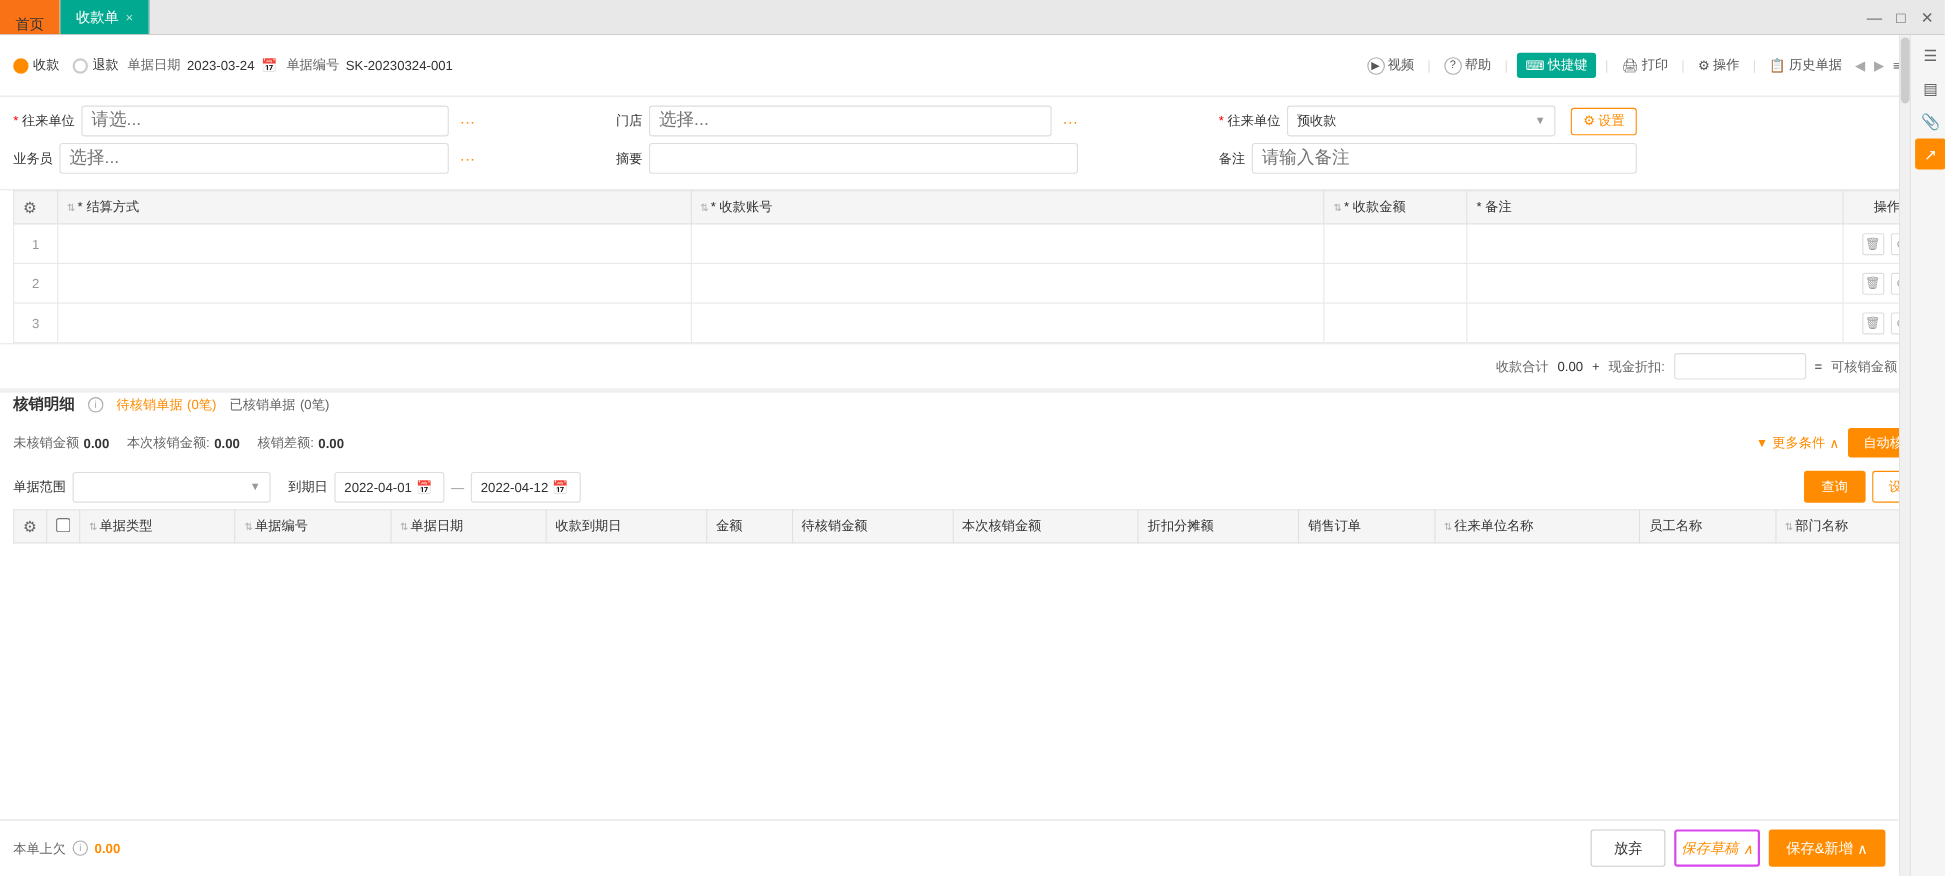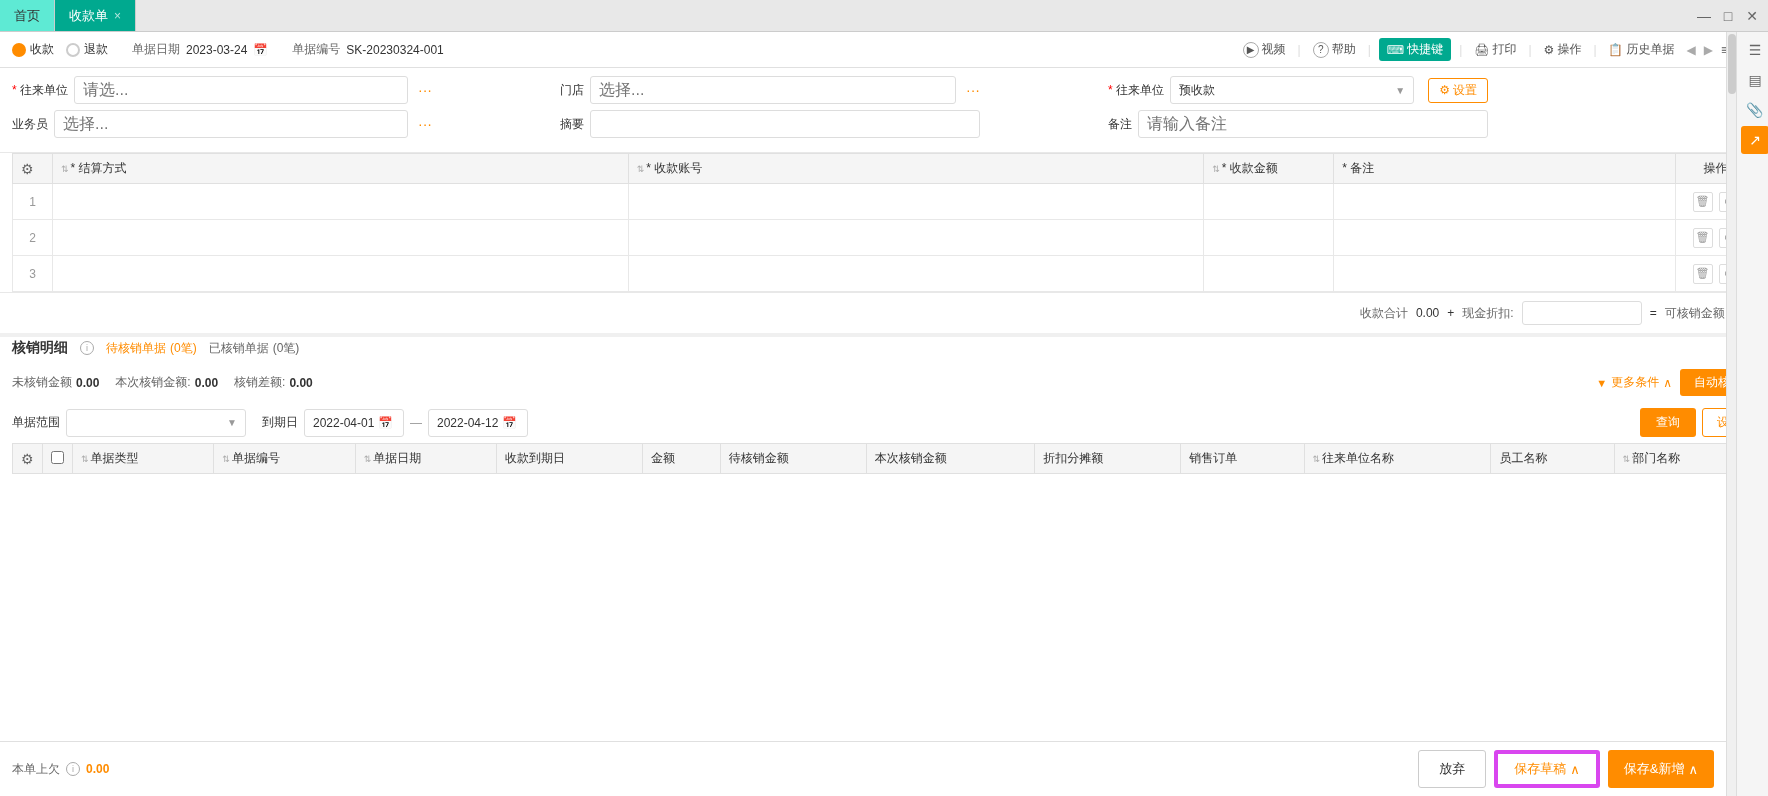--- a/index.html
+++ b/index.html
@@ -1,31 +1,31 @@
 <!DOCTYPE html>
 <html><head>
   <meta charset="utf-8">
   <style>
     * { box-sizing: border-box; margin: 0; padding: 0; }
     body { font-family: 'Microsoft YaHei', Arial, sans-serif; font-size: 12px; background: #f0f0f0; color: #333; width: 1768px; height: 796px; overflow: hidden; }
 
     
     .tab-bar { display: flex; align-items: center; background: #e8e8e8; height: 32px; border-bottom: 1px solid #ccc; }
     .tab-item { display: flex; align-items: center; padding: 0 14px; height: 100%; cursor: pointer; font-size: 13px; color: #333; background: #e0e0e0; border-right: 1px solid #ccc; }
-    .tab-item.home { background: #5eead4; color: #333; }
+    .tab-item.home { background: #f97316; color: #333; align-items: flex-end; }
     .tab-item.active { background: #00a98f; color: #fff; }
     .tab-close { margin-left: 6px; font-size: 12px; cursor: pointer; opacity: 0.7; }
     .tab-bar-right { margin-left: auto; display: flex; align-items: center; padding-right: 8px; gap: 8px; }
     .window-btn { width: 16px; height: 16px; display: inline-flex; align-items: center; justify-content: center; cursor: pointer; font-size: 14px; color: #666; }
 
     
     .main-container { display: flex; flex-direction: column; height: calc(796px - 32px); background: #fff; }
 
     
-    .toolbar { display: flex; align-items: center; background: #fff; padding: 6px 12px; border-bottom: 1px solid #e0e0e0; gap: 24px; }
+    .toolbar { display: flex; align-items: center; background: #fff; padding: 16px 12px; border-bottom: 1px solid #e0e0e0; gap: 8px; }
     .radio-group { display: flex; align-items: center; gap: 12px; }
     .radio-item { display: flex; align-items: center; gap: 4px; cursor: pointer; }
     .radio-dot { width: 14px; height: 14px; border-radius: 50%; border: 2px solid #ccc; display: inline-block; }
     .radio-dot.selected { border-color: #ff8c00; background: #ff8c00; }
     .toolbar-field { display: flex; align-items: center; gap: 6px; font-size: 12px; color: #333; }
     .toolbar-field label { color: #666; }
     .toolbar-field span { font-weight: 500; }
     .toolbar-right { margin-left: auto; display: flex; align-items: center; gap: 8px; font-size: 12px; color: #555; }
     .toolbar-right .btn-link { display: flex; align-items: center; gap: 3px; cursor: pointer; color: #555; padding: 2px 4px; }
     .toolbar-right .btn-active { color: #fff; background: #00a98f; padding: 3px 8px; border-radius: 3px; }
@@ -91,21 +91,21 @@
     
     .bottom-table { width: 100%; border-collapse: collapse; font-size: 12px; }
     .bottom-table th { background: #f5f5f5; border: 1px solid #e0e0e0; padding: 6px 8px; text-align: left; color: #333; font-weight: normal; white-space: nowrap; }
     .checkbox-cell { width: 30px; text-align: center; }
 
     
     .footer { display: flex; align-items: center; padding: 8px 12px; border-top: 1px solid #e0e0e0; background: #fff; margin-top: auto; }
     .footer-left { display: flex; align-items: center; gap: 6px; font-size: 12px; color: #666; }
     .footer-right { margin-left: auto; display: flex; gap: 8px; }
     .btn-abandon { background: #fff; color: #333; border: 1px solid #ccc; padding: 6px 20px; border-radius: 3px; cursor: pointer; font-size: 13px; }
-    .btn-draft { background: #fff; color: #ff8c00; border: 4px solid #d946ef; padding: 6px 16px; border-radius: 3px; cursor: pointer; font-size: 13px; display: flex; align-items: center; gap: 4px; }
+    .btn-draft { background: #fff; color: #ff8c00; border: 2px solid #d946ef; padding: 6px 4px; border-radius: 3px; cursor: pointer; font-size: 13px; display: flex; align-items: center; gap: 4px; font-style: italic; }
     .btn-save { background: #ff8c00; color: #fff; border: none; padding: 6px 16px; border-radius: 3px; cursor: pointer; font-size: 13px; display: flex; align-items: center; gap: 4px; }
 
     
     .right-sidebar { position: fixed; right: 0; top: 32px; width: 32px; display: flex; flex-direction: column; gap: 2px; background: #f5f5f5; border-left: 1px solid #ddd; padding: 4px; height: calc(796px - 32px); }
     .sidebar-icon { width: 28px; height: 28px; display: flex; align-items: center; justify-content: center; cursor: pointer; color: #666; font-size: 14px; border-radius: 3px; }
     .sidebar-icon.active { background: #ff8c00; color: #fff; }
 
     .scrollbar-area { position: fixed; right: 32px; top: 32px; width: 10px; height: calc(796px - 32px); background: #f0f0f0; border-left: 1px solid #ddd; }
     .scrollbar-thumb { width: 8px; height: 60px; background: #ccc; border-radius: 4px; margin: 2px auto; }
   </style>

